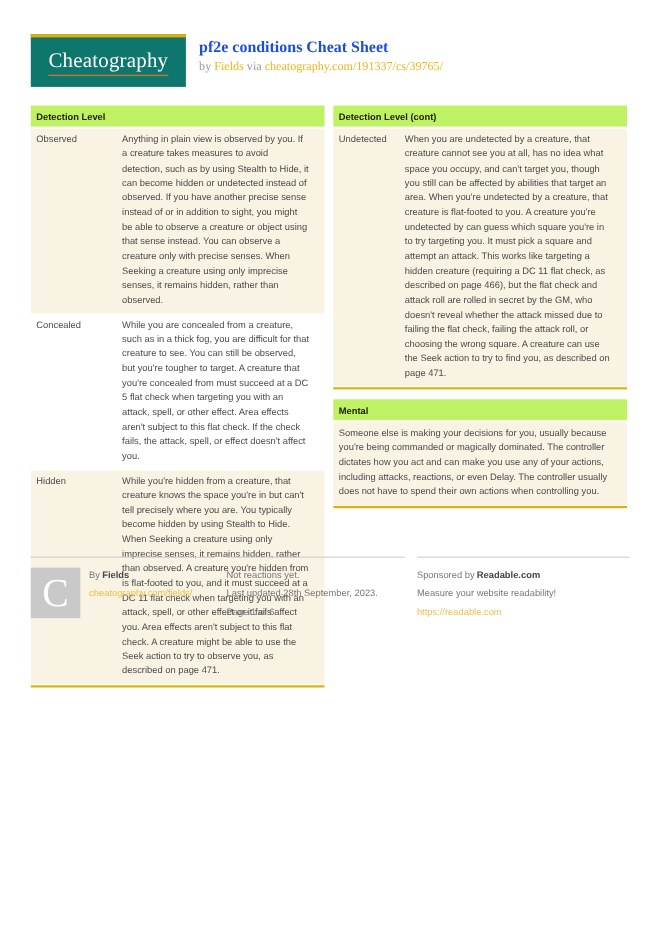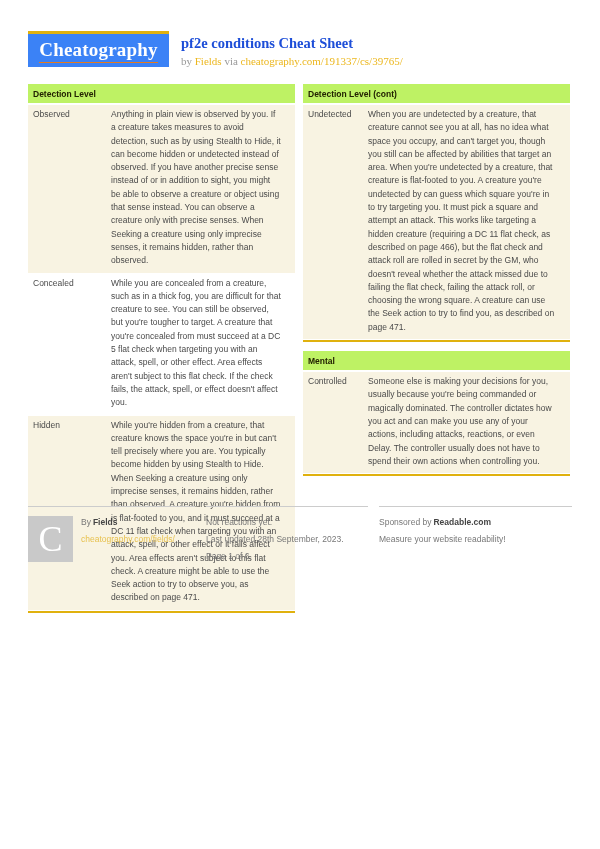--- a/index.html
+++ b/index.html
@@ -8,27 +8,26 @@
     font-family:"Liberation Sans", sans-serif;
     background:#ffffff;
     position:relative;
     overflow:hidden;
   }
   .page { padding:31px 28px 0 28px; }
 
   
   .header { display:flex; align-items:flex-start; }
   .logo-box {
-    width:141px; height:36px;
-    background:#3b82f6;
+    width:141px; height:48px;
+    background:#0f766e;
     border-top:3px solid #e0b10e;
     display:flex; align-items:center; justify-content:center;
     flex:0 0 141px;
     cursor:pointer;
-    font-weight:bold;
   }
   .logo-text {
     font-family:"Liberation Serif", serif;
     font-size:19px; color:#ffffff; letter-spacing:0.2px;
     border-bottom:1px solid #e87b1e;
     padding-bottom:1px;
   }
   .title-block { margin-left:12px; padding-top:4px; }
   .page-title {
     font-family:"Liberation Serif", serif;
@@ -132,21 +131,20 @@
         <div class="thead">Detection Level (cont)</div>
         <div class="trow odd">
           <div class="term">Undetected</div>
           <div class="desc">When you are undetected by a creature, that creature cannot see you at all, has no idea what space you occupy, and can't target you, though you still can be affected by abilities that target an area. When you're undetected by a creature, that creature is flat-footed to you. A creature you're undetected by can guess which square you're in to try targeting you. It must pick a square and attempt an attack. This works like targeting a hidden creature (requiring a DC 11 flat check, as described on page 466), but the flat check and attack roll are rolled in secret by the GM, who doesn't reveal whether the attack missed due to failing the flat check, failing the attack roll, or choosing the wrong square. A creature can use the Seek action to try to find you, as described on page 471.</div>
         </div>
       </div>
 
       <div class="cheat-table">
         <div class="thead">Mental</div>
         <div class="trow odd">
-          <div class="term">Controlled</div>
           <div class="desc">Someone else is making your decisions for you, usually because you're being commanded or magically dominated. The controller dictates how you act and can make you use any of your actions, including attacks, reactions, or even Delay. The controller usually does not have to spend their own actions when controlling you.</div>
         </div>
       </div>
     </div>
 
   </div>
 </div>
 
 <div class="footer">
   <div class="fcol f1">
@@ -161,14 +159,15 @@
   <div class="fcol f2">
     <div>Not reactions yet.</div>
     <div>Last updated 28th September, 2023.</div>
     <div>Page 1 of 6.</div>
   </div>
   <div class="fcol f3">
     <div>
       <span class="prefix">Sponsored by</span><b>Readable.com</b>
     </div>
     <div>Measure your website readability!</div>
+    <a>https://readable.com</a>
   </div>
 </div>
 
 </body></html>

